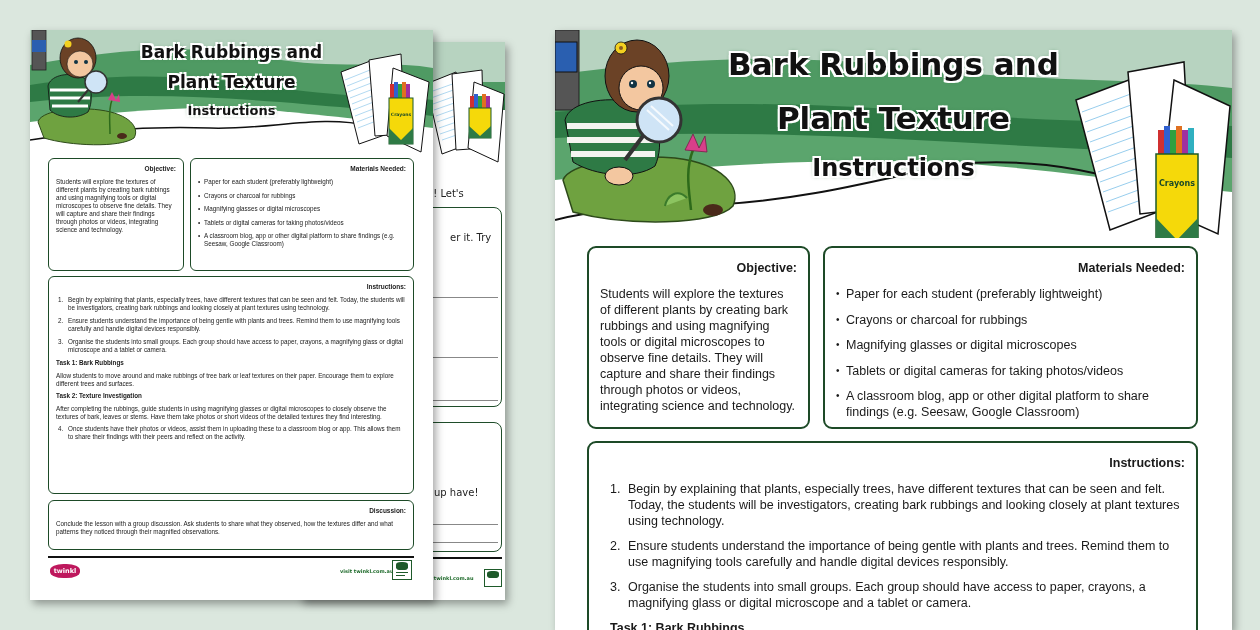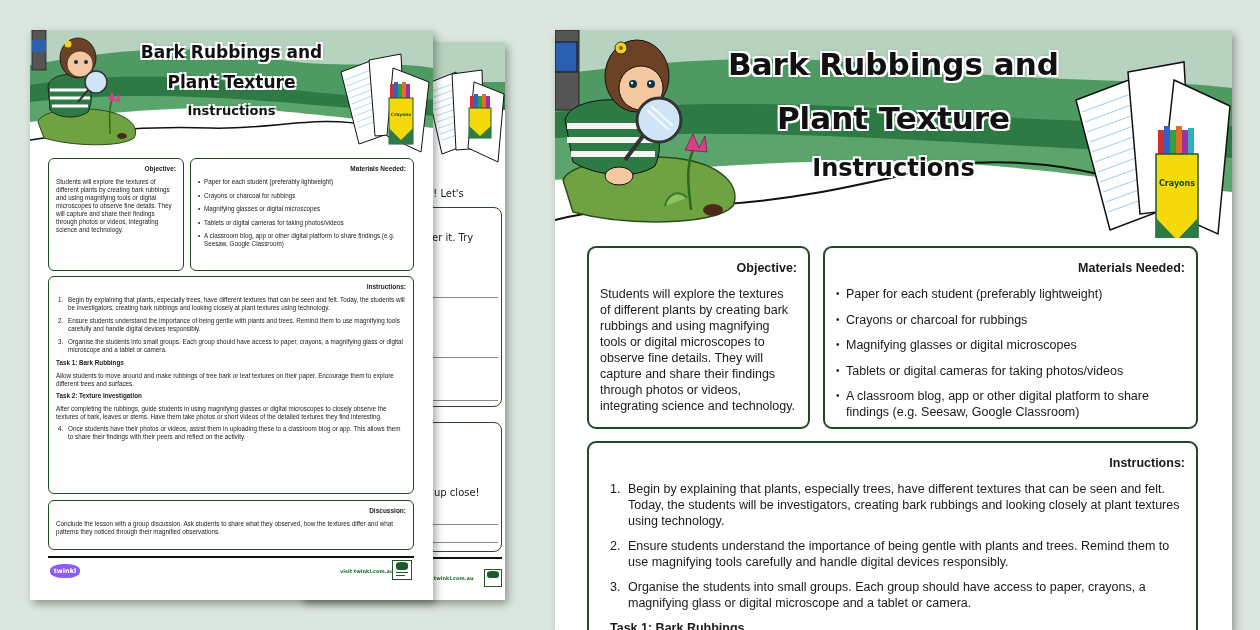--- a/index.html
+++ b/index.html
@@ -49,21 +49,21 @@
   #big-page .card { padding: 12px 11px; font-size: 12.5px; line-height: 16px; border-width: 2px; }
   #big-page .card h4 { font-size: 12.5px; margin-bottom: 10px; }
   #big-page .mat li { margin-bottom: 9.5px; padding-left: 10px; position: relative; }
   #big-page .mat li::before { content: "•"; position: absolute; left: 0; font-size: 10px; }
   #big-page .ins li { margin-bottom: 9px; padding-left: 28px; position: relative; }
   #big-page .ins li .num { position: absolute; left: 10px; }
   #big-page .task-h { font-weight: bold; margin: 4px 0 6px 0; }
 
   
   .footer-line { position: absolute; height: 1.5px; background: #111; }
-  .twinkl-logo { position: absolute; background: #8b5cf6; color: #fff; font-weight: bold; font-family: "DejaVu Sans", sans-serif; border-radius: 45%; text-align: center; }
+  .twinkl-logo { position: absolute; background: #be185d; color: #fff; font-weight: bold; font-family: "DejaVu Sans", sans-serif; border-radius: 45%; text-align: center; }
   .visit { position: absolute; color: #1e6a2a; font-weight: bold; font-family: "DejaVu Sans", sans-serif; }
   .badge { position: absolute; border: 1px solid #1e5a2a; background: #fff; }
   .badge .b-top { position: absolute; left: 15%; top: 8%; width: 70%; height: 40%; background: #1e5a2a; border-radius: 40%; }
   .badge .b-l { position: absolute; left: 15%; height: 1px; background: #1e5a2a; }
 </style>
 </head>
 <body>
 
 <div id="back-page" class="page">
   <div class="hdr">
@@ -92,26 +92,26 @@
         <rect x="56" y="30" width="4" height="16" fill="#3060d0"></rect>
       <rect x="60" y="32" width="4" height="14" fill="#30a040"></rect>
         <rect x="64" y="30" width="4" height="16" fill="#e07020"></rect>
       <rect x="68" y="32" width="4" height="14" fill="#a030a0"></rect>
       <rect x="51" y="44" width="22" height="30" fill="#f5d90a" stroke="#1d5a2a" stroke-width="1"></rect>
       <polygon points="51,62 62,72 73,62 73,74 51,74" fill="#2e7a45"></polygon>
     </g>
   </svg>
   <div class="snippet" style="left:128px;top:146px;">s! Let's</div>
   <div class="box" style="left:60px;top:165px;width:142px;height:200px;"></div>
-  <div class="snippet" style="left:132px;top:190px;">er it. Try</div>
+  <div class="snippet" style="left:150px;top:190px;">er it. Try</div>
   <div class="line" style="left:60px;top:255px;width:138px;"></div>
   <div class="line" style="left:60px;top:315px;width:138px;"></div>
   <div class="line" style="left:60px;top:358px;width:138px;"></div>
   <div class="box" style="left:60px;top:380px;width:142px;height:130px;"></div>
-  <div class="snippet" style="left:134px;top:445px;">up close!</div>
+  <div class="snippet" style="left:134px;top:445px;">up have!</div>
   <div class="line" style="left:60px;top:482px;width:138px;"></div>
   <div class="line" style="left:60px;top:500px;width:138px;"></div>
   <div class="foot-line" style="left:60px;top:515px;width:142px;"></div>
   <div class="visit" style="left:120px;top:533px;font-size:5px;">visit twinkl.com.au</div>
   <div class="badge" style="left:184px;top:527px;width:18px;height:18px;">
       <div class="b-top"></div>
     </div>
 </div>
 
 <div id="small-page" class="page">

